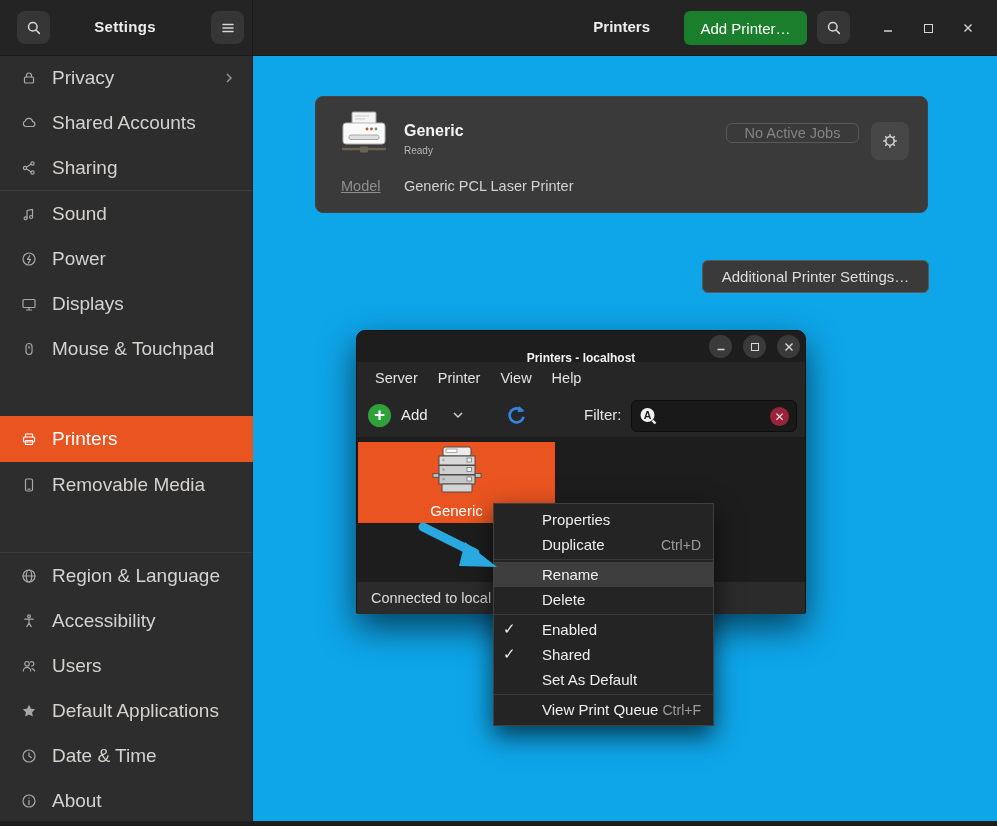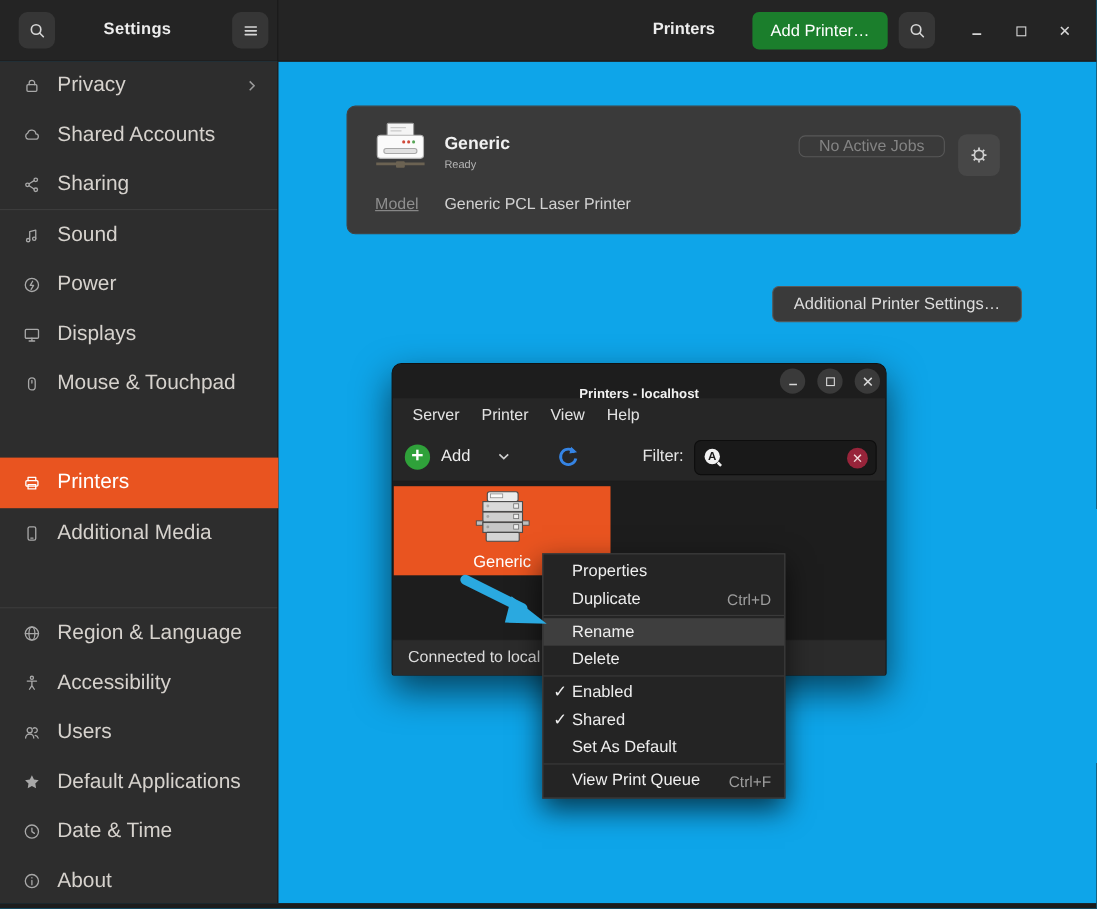--- a/index.html
+++ b/index.html
@@ -59,21 +59,21 @@
   .find-badge { left:6px; top:5px; width:21px; height:21px; }
   .clear-btn { left:138px; top:6px; width:19px; height:19px; border-radius:50%; background:#97243a; color:#f3dede; font-size:12px; display:flex; align-items:center; justify-content:center; }
   .iconview { left:0; top:107px; width:448px; height:143px; background:#1d1d1d; }
   .printer-tile { left:1px; top:4px; width:197px; height:81px; background:#E95420; }
   .tile-lbl { left:0; top:60px; width:197px; text-align:center; color:#ffffff; font-size:15px; }
   .statusbar { left:0; top:250px; width:448px; height:33px; background:#2b2b2b; border-top:1px solid #1e1e1e; display:flex; align-items:center; padding-left:14px; }
   .statusbar span { color:#dcdcdc; font-size:14.5px; }
 
   
   .ctx-menu { left:493px; top:503px; width:221px; background:#242424; border:1px solid #404040; box-shadow:0 10px 24px rgba(0,0,0,.65); padding:3px 0; z-index:50; }
-  .cm-item { position:relative; height:25px; display:flex; align-items:center; padding:0 12px 0 26px; color:#eeeeee; font-size:15px; }
+  .cm-item { position:relative; height:25px; display:flex; align-items:center; padding:0 12px 0 48px; color:#eeeeee; font-size:15px; }
   .cm-item .accel { margin-left:auto; color:#9d9d9d; font-size:14px; }
   .cm-item.hl { background:#3e3e3e; }
   .cm-item.dis { color:#767676; }
   .cm-check { position:absolute; left:9px; top:3px; color:#efefef; font-size:15px; }
   .cm-sep { height:1px; background:#3a3a3a; margin:2px 0; }
 
   .cursor-arrow { left:415px; top:520px; width:95px; height:60px; z-index:60; pointer-events:none; }
 </style>
 </head>
 <body>
@@ -180,21 +180,21 @@
           <rect x="2.5" y="6" width="11" height="5" rx="1"></rect>
           <rect x="4.5" y="9.5" width="7" height="4"></rect>
         </svg>
       <span class="lbl">Printers</span>
     </div>
     <div class="side-item" style="top:406px">
       <svg class="icn ic" viewBox="0 0 16 16">
           <rect x="4.5" y="2" width="7" height="12" rx="1.5"></rect>
           <path d="M7 12.2h2"></path>
         </svg>
-      <span class="lbl">Additional Media</span>
+      <span class="lbl">Removable Media</span>
     </div>
     <div class="side-sep" style="top:496px"></div>
     <div class="side-item" style="top:497px">
       <svg class="icn ic" viewBox="0 0 16 16">
           <circle cx="8" cy="8" r="6"></circle>
           <ellipse cx="8" cy="8" rx="2.7" ry="6"></ellipse>
           <path d="M2 8h12"></path>
         </svg>
       <span class="lbl">Region &amp; Language</span>
     </div>

